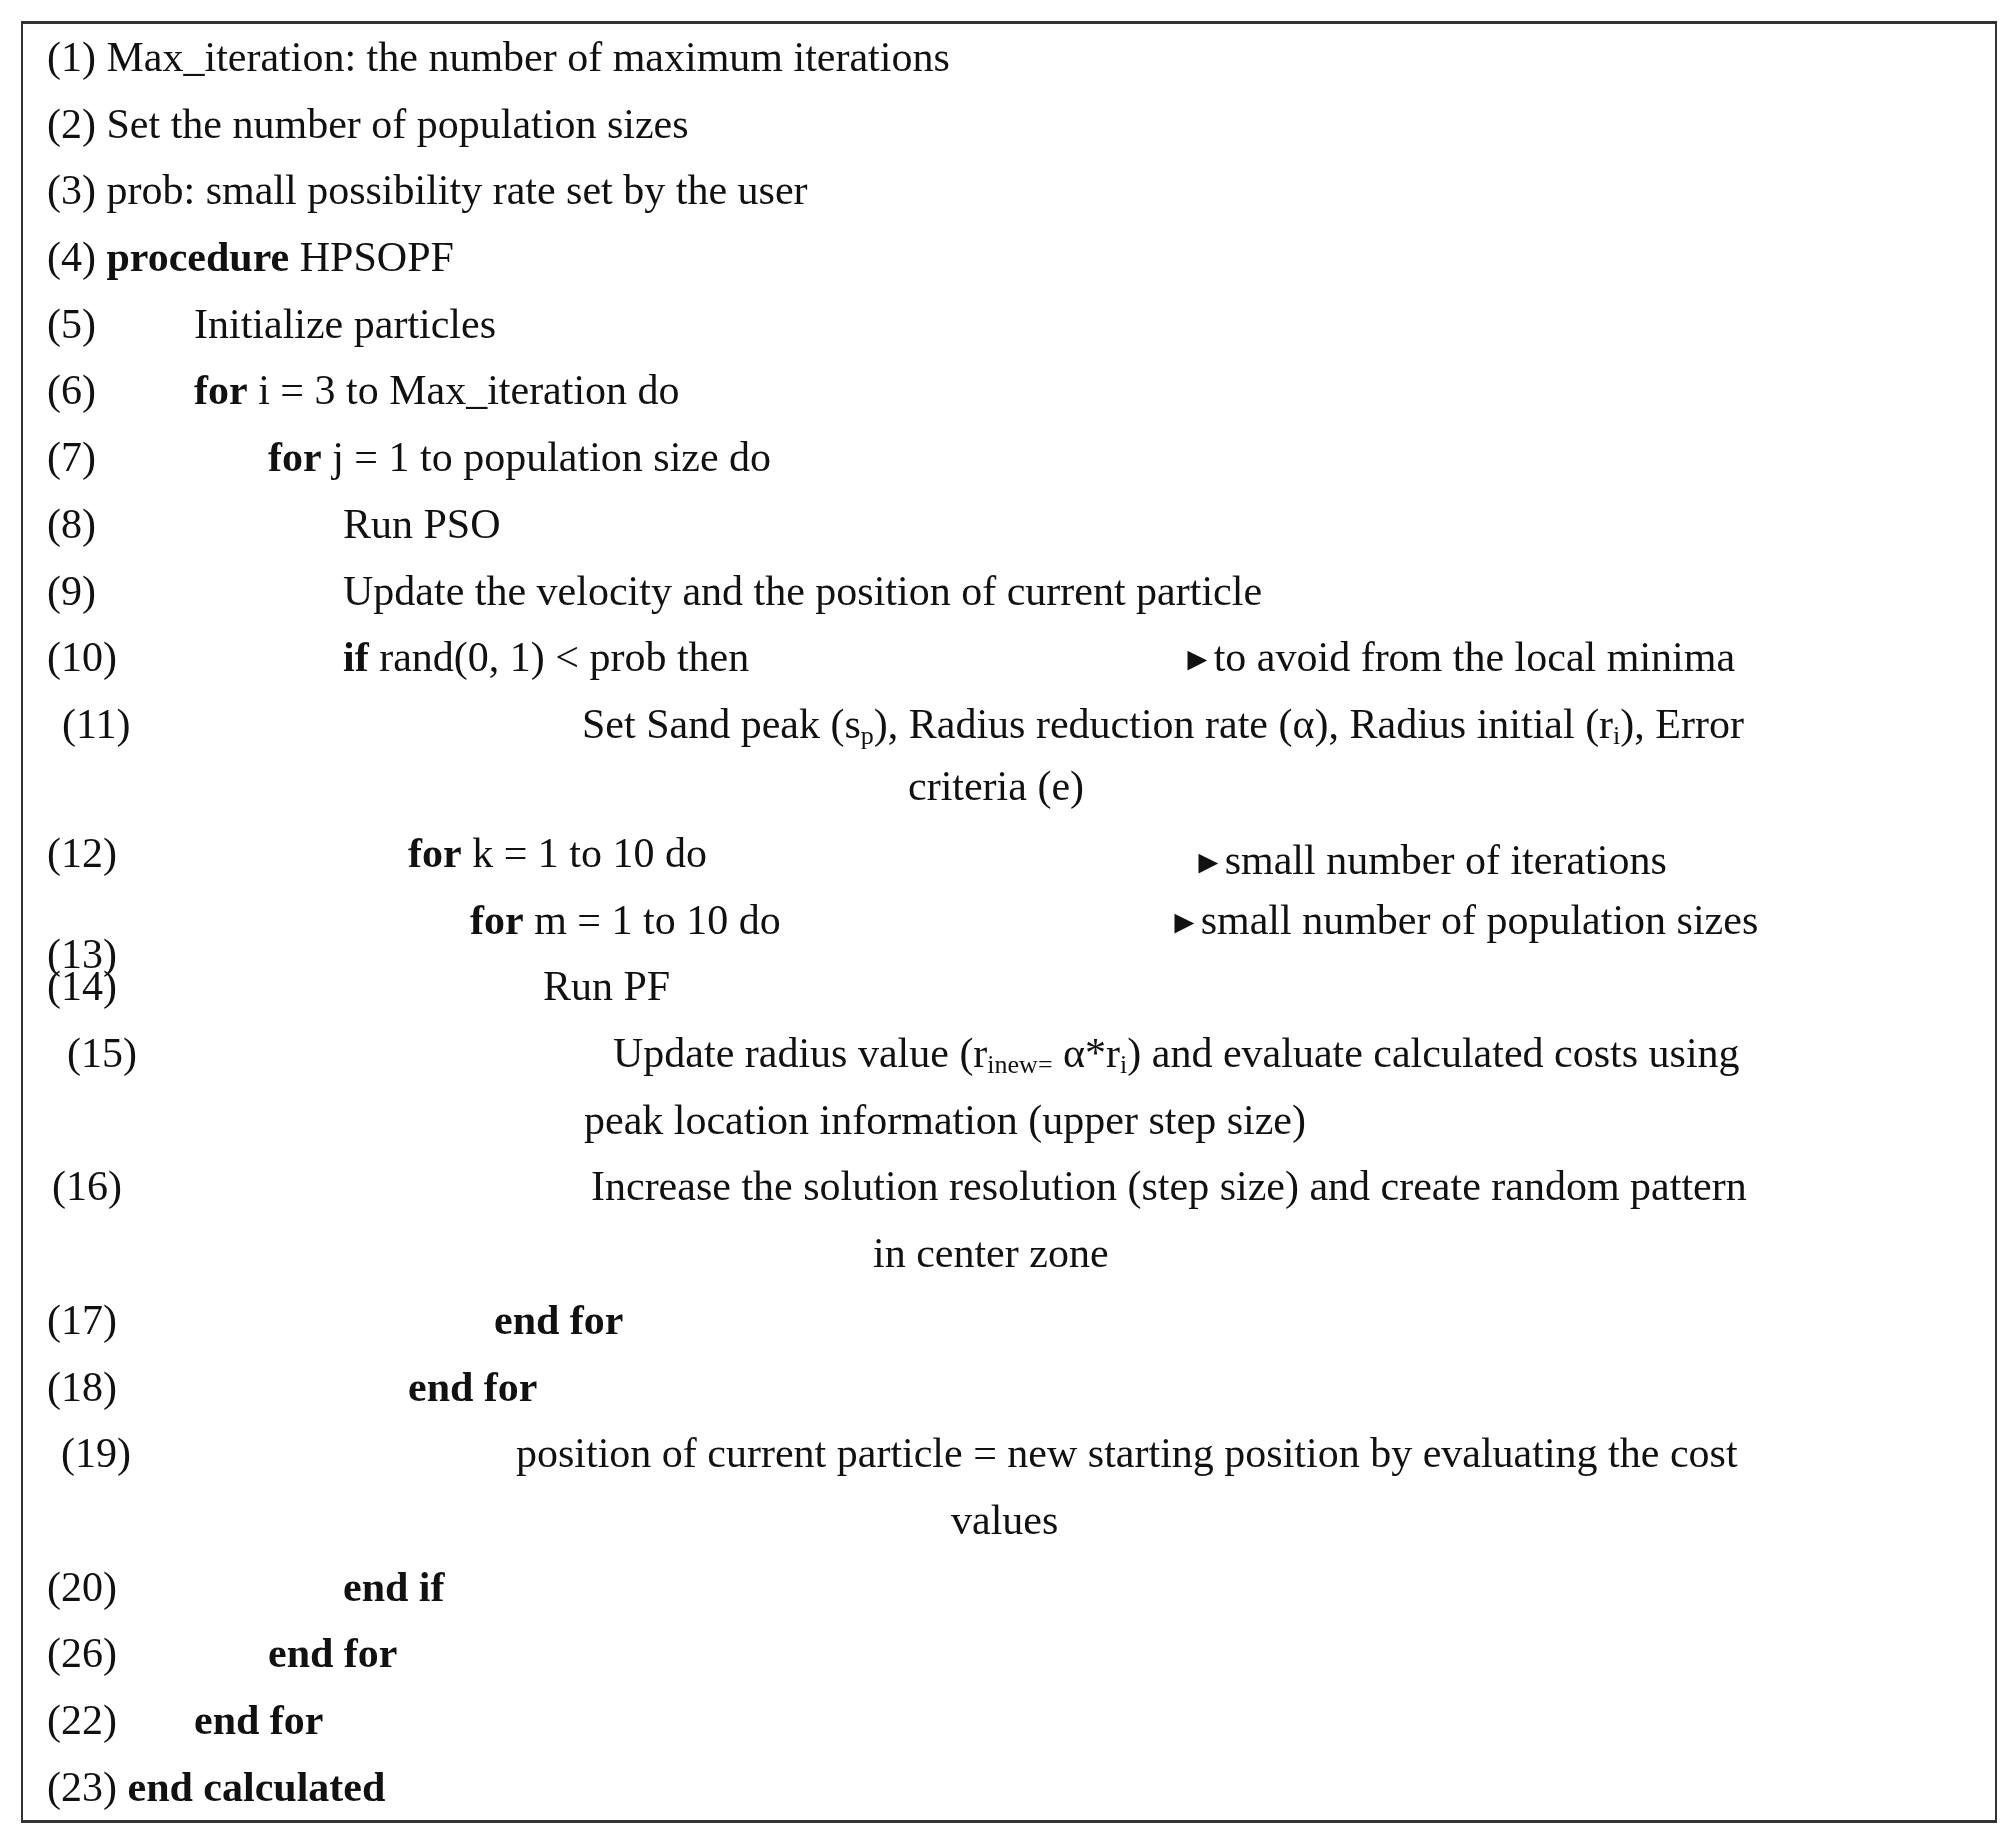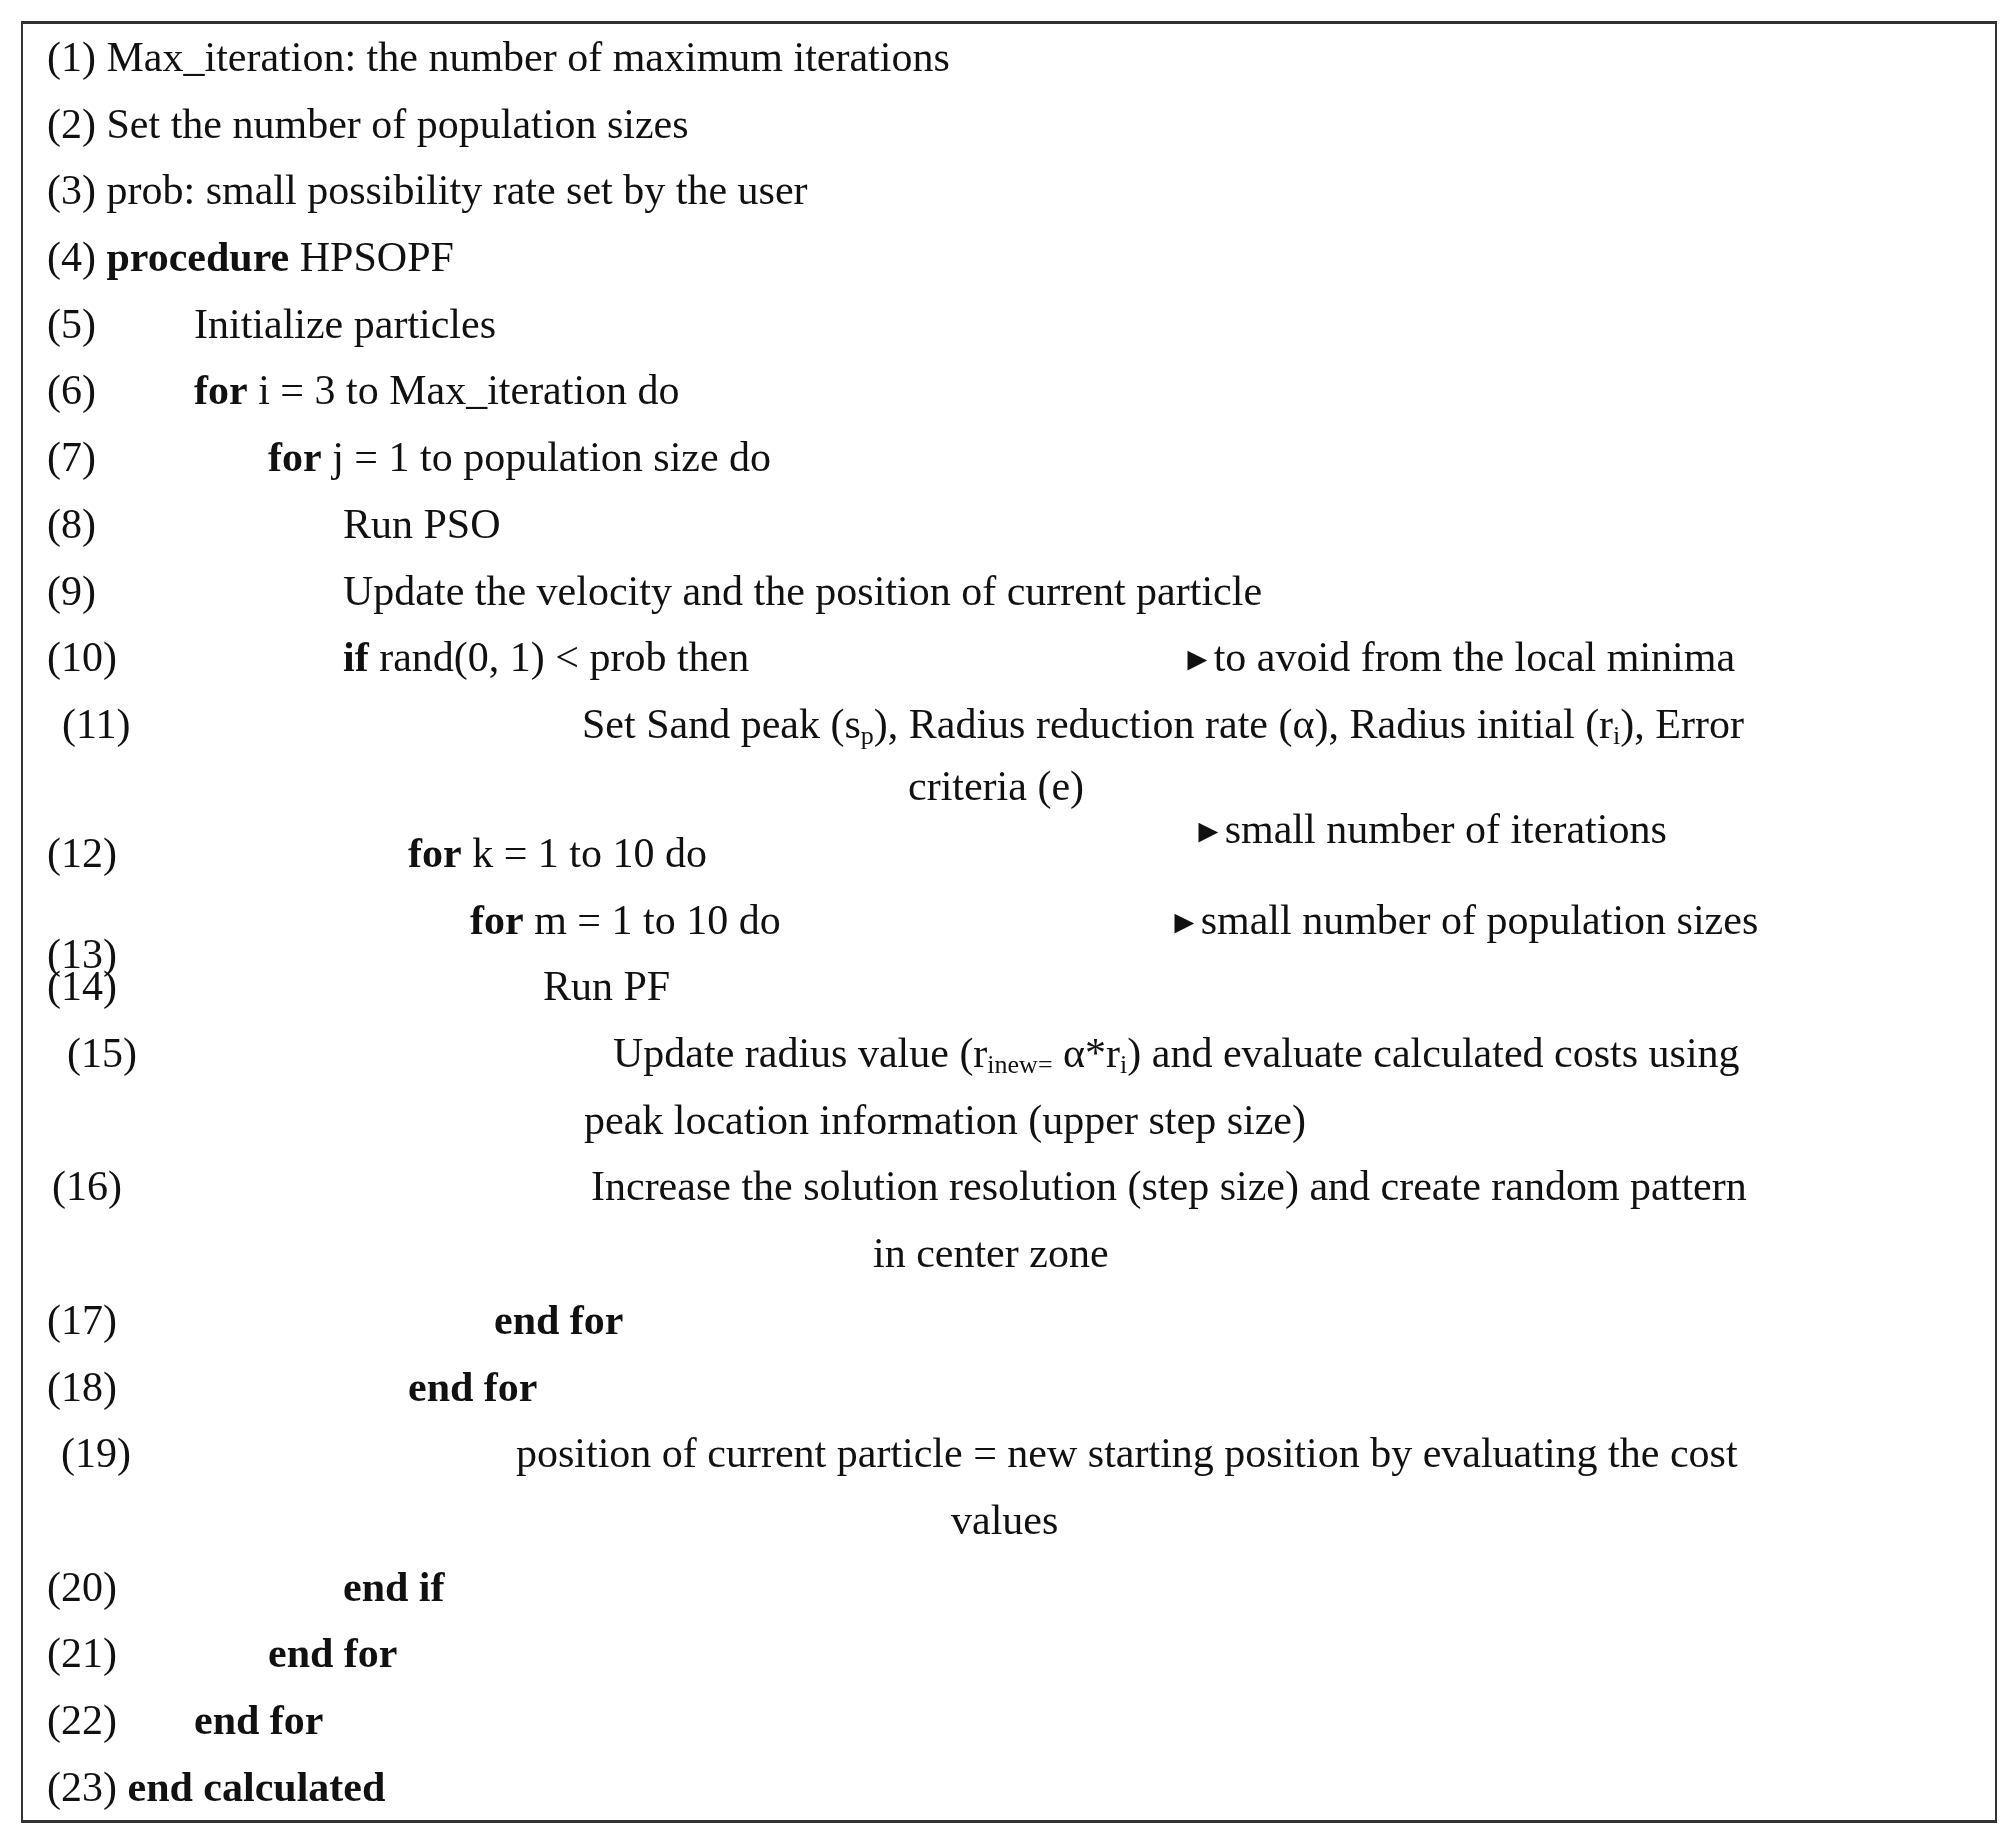--- a/index.html
+++ b/index.html
@@ -69,21 +69,21 @@
 <div class="line" style="left:62px;top:702px">(11)</div>
 <div class="line" style="left:582px;top:702px">
   <span>Set Sand peak (s</span><sub>p</sub><span>), Radius reduction rate (α), Radius initial (r</span><sub>i</sub><span>), Error</span>
 </div>
 <div class="line" style="left:908px;top:764px">criteria (e)</div>
 
 <div class="line" style="left:47px;top:831px">(12)</div>
 <div class="line" style="left:408px;top:831px">
   <b>for</b><span> k = 1 to 10 do</span>
 </div>
-<div class="line" style="left:1192px;top:807px">
+<div class="line" style="left:1192px;top:838px">
   <span class="arrow">►</span><span>small number of iterations</span>
 </div>
 
 <div class="line" style="left:47px;top:932px">(13)</div>
 <div class="line" style="left:470px;top:898px">
   <b>for</b><span> m = 1 to 10 do</span>
 </div>
 <div class="line" style="left:1168px;top:898px">
   <span class="arrow">►</span><span>small number of population sizes</span>
 </div>
@@ -107,21 +107,21 @@
 <div class="line" style="left:47px;top:1365px">(18)</div>
 <div class="line" style="left:408px;top:1365px"><b>end for</b></div>
 
 <div class="line" style="left:61px;top:1431px">(19)</div>
 <div class="line" style="left:516px;top:1431px">position of current particle = new starting position by evaluating the cost</div>
 <div class="line" style="left:951px;top:1498px">values</div>
 
 <div class="line" style="left:47px;top:1565px">(20)</div>
 <div class="line" style="left:343px;top:1565px"><b>end if</b></div>
 
-<div class="line" style="left:47px;top:1631px">(21)</div>
+<div class="line" style="left:47px;top:1631px">(26)</div>
 <div class="line" style="left:268px;top:1631px"><b>end for</b></div>
 
 <div class="line" style="left:47px;top:1698px">(22)</div>
 <div class="line" style="left:194px;top:1698px"><b>end for</b></div>
 
 <div class="line" style="left:47px;top:1765px">
   <span>(23)</span>
   <b>end calculated</b>
 </div>
 

